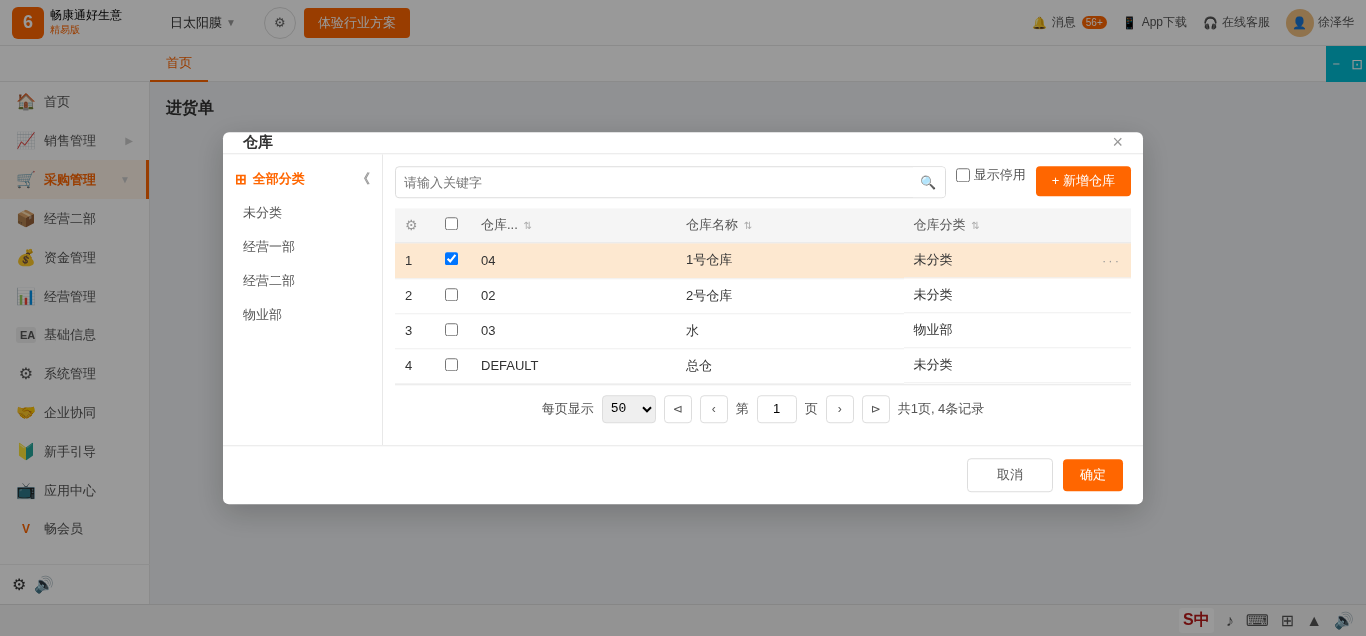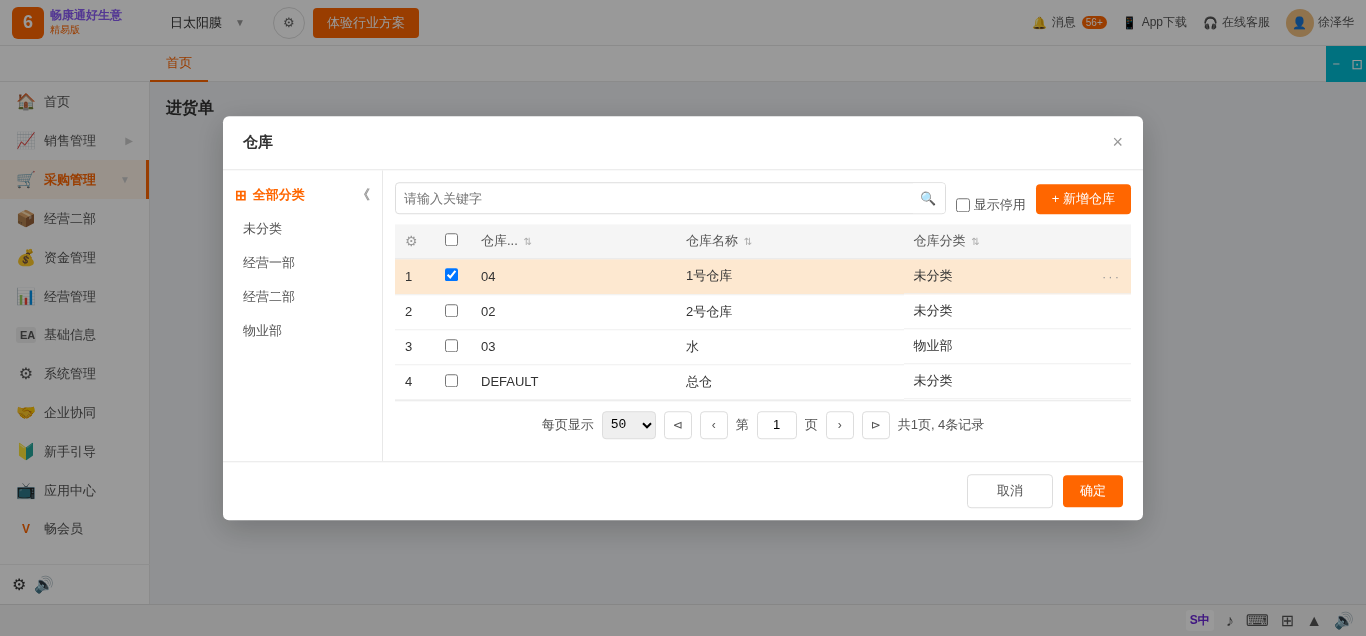--- a/index.html
+++ b/index.html
@@ -22,24 +22,24 @@
       gap: 6px;
       width: 150px;
     }
     .logo-icon {
       width: 32px; height: 32px;
       background: #f60;
       border-radius: 6px;
       display: flex; align-items: center; justify-content: center;
       color: #fff; font-size: 18px; font-weight: bold;
     }
-    .logo-text { font-size: 12px; color: #8b5cf6; line-height: 1.2; font-weight: bold; }
+    .logo-text { font-size: 12px; color: #000000; line-height: 1.2; }
     .logo-badge { font-size: 10px; color: #f60; }
     .store-selector {
-      display: flex; align-items: center; gap: 13px;
+      display: flex; align-items: center; gap: 4px;
       font-size: 13px; color: #333; cursor: pointer;
       padding: 4px 8px; border-radius: 4px;
     }
     .chevron-down { color: #999; font-size: 10px; }
     .header-middle { flex: 1; display: flex; align-items: center; gap: 8px; padding: 0 20px; }
     .gear-btn {
       width: 32px; height: 32px; border-radius: 50%;
       border: 1px solid #ddd; display: flex; align-items: center; justify-content: center;
       cursor: pointer; color: #666; background: #fff;
     }
@@ -100,21 +100,21 @@
     
     .modal {
       position: fixed; top: 50%; left: 50%; transform: translate(-50%, -50%);
       background: #fff; border-radius: 6px; z-index: 200;
       width: 920px; max-height: 560px;
       box-shadow: 0 8px 30px rgba(0,0,0,0.2);
       display: flex; flex-direction: column;
     }
     .modal-header {
       display: flex; align-items: center; justify-content: space-between;
-      padding: 16px 20px; border-bottom: 1px solid #e8e8e8;
+      padding: 0 20px; border-bottom: 1px solid #e8e8e8;
     }
     .modal-title { font-size: 15px; font-weight: bold; color: #333; }
     .modal-close { cursor: pointer; color: #999; font-size: 18px; }
     .modal-body { display: flex; flex: 1; overflow: hidden; }
 
     
     .left-panel {
       width: 160px; border-right: 1px solid #e8e8e8; padding: 8px 0;
       flex-shrink: 0; overflow-y: auto;
     }
@@ -122,21 +122,21 @@
       display: flex; align-items: center; gap: 6px;
       padding: 8px 12px; color: #f60; font-size: 13px; font-weight: bold;
     }
     .collapse-btn { margin-left: auto; cursor: pointer; color: #999; }
     .left-panel-item {
       padding: 8px 20px; cursor: pointer; color: #555; font-size: 13px;
     }
 
     
     .right-panel { flex: 1; display: flex; flex-direction: column; overflow: hidden; padding: 12px; }
-    .right-toolbar { display: flex; align-items: flex-end; gap: 10px; margin-bottom: 10px; }
+    .right-toolbar { display: flex; align-items: flex-start; gap: 10px; margin-bottom: 10px; }
     .search-input-wrap {
       flex: 1; display: flex; align-items: center;
       border: 1px solid #ddd; border-radius: 4px; overflow: hidden; height: 32px;
     }
     .search-input-wrap input {
       flex: 1; border: none; outline: none; padding: 0 8px; font-size: 13px;
     }
     .search-icon-btn {
       width: 32px; height: 32px; display: flex; align-items: center; justify-content: center;
       cursor: pointer; color: #999; background: #fff;
@@ -432,19 +432,19 @@
     </div>
   </div>
 
   <div class="modal-footer">
     <button class="cancel-btn">取消</button>
     <button class="confirm-btn">确定</button>
   </div>
 </div>
 
 <div class="bottom-bar">
-  <span class="bottom-icon" style="color:#6d28d9;font-weight:bold;background:#fff;padding:2px 4px;border-radius:3px;font-size:12px;">S中</span>
+  <span class="bottom-icon" style="color:#b91c1c;font-weight:bold;background:#fff;padding:2px 4px;border-radius:3px;font-size:16px;">S中</span>
   <span class="bottom-icon">♪</span>
   <span class="bottom-icon">⌨</span>
   <span class="bottom-icon">⊞</span>
   <span class="bottom-icon">▲</span>
   <span class="bottom-icon">🔊</span>
 </div>
 
 </body></html>

